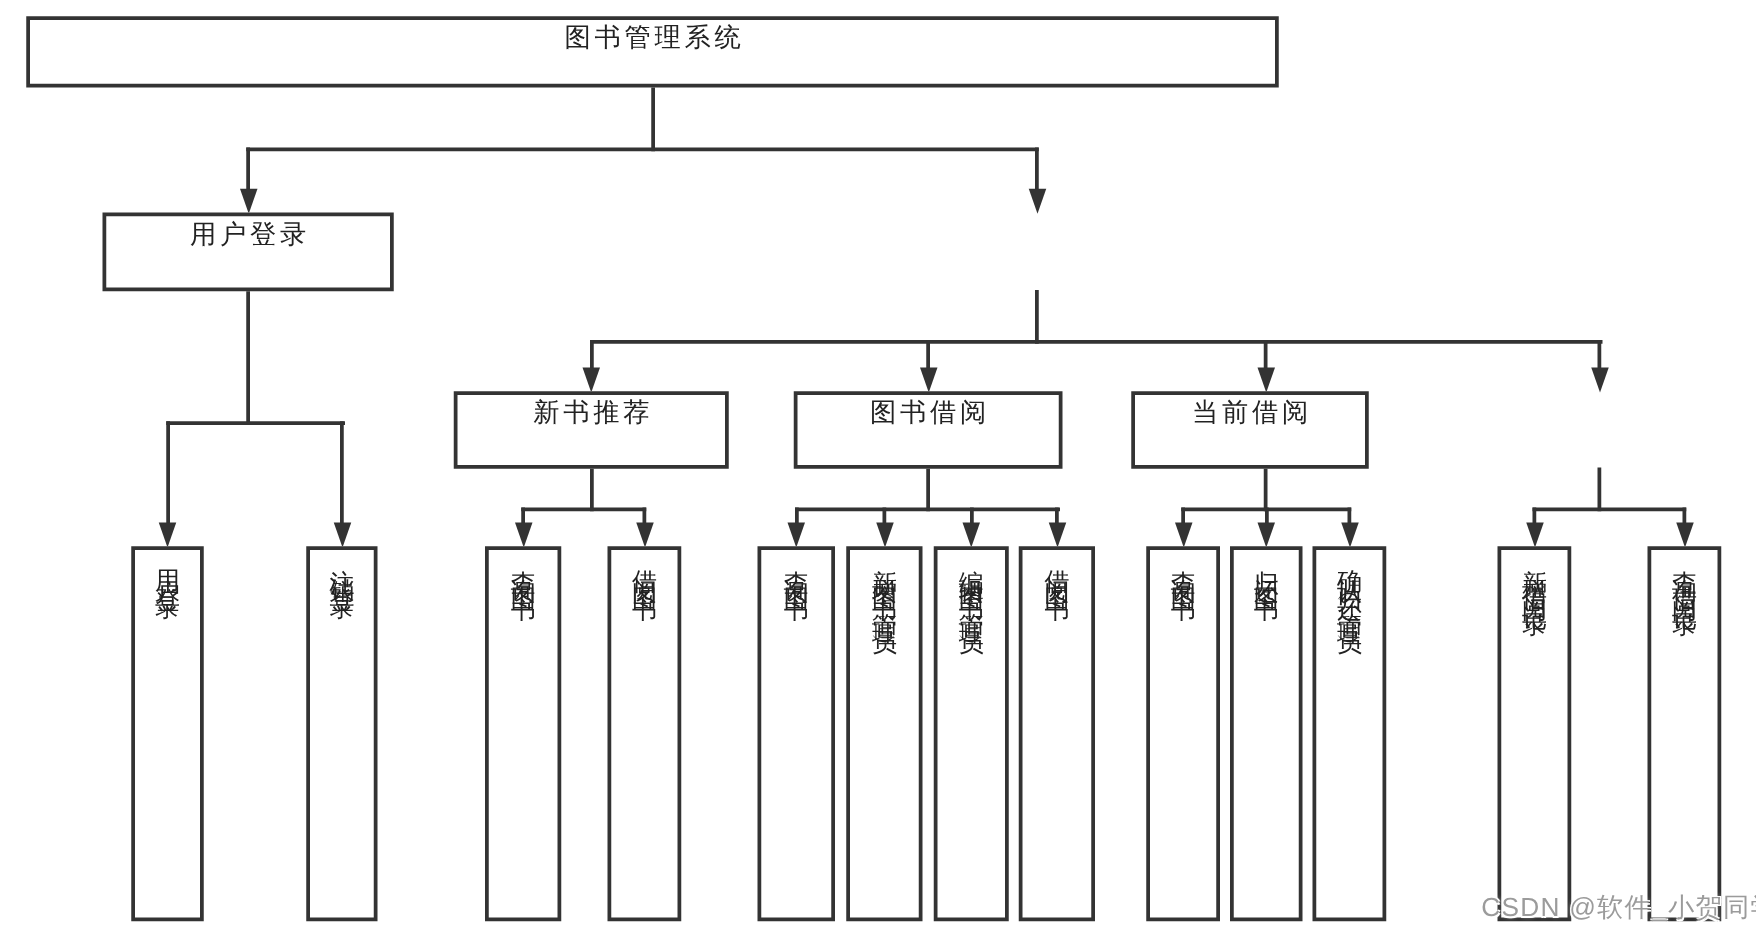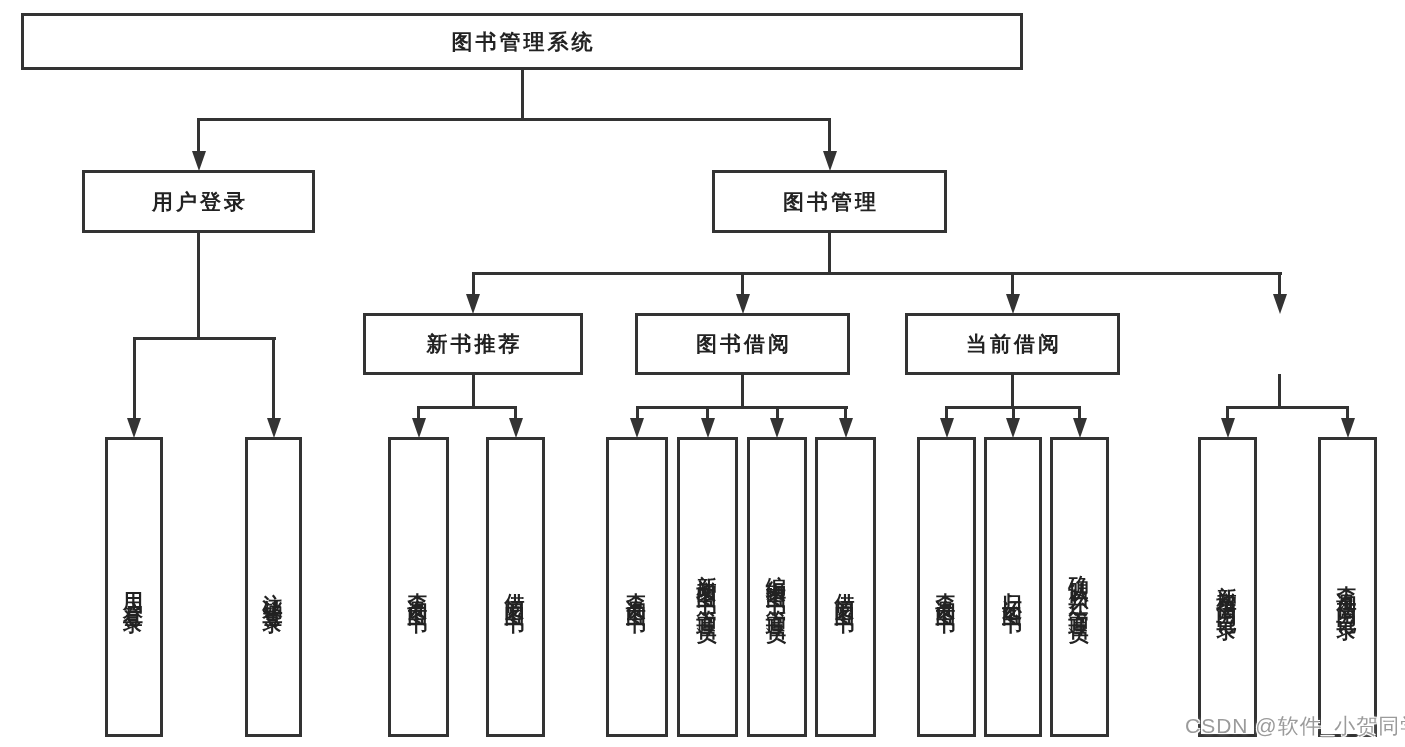--- a/index.html
+++ b/index.html
@@ -13,26 +13,25 @@
     position: relative;
     width: 1405px; height: 747px;
     background: var(--bg, #ffffff);
   }
   .node {
     position: absolute;
     box-sizing: border-box;
     background: var(--bg, #fff);
     border: 3px solid var(--line, #333);
     display: flex;
-    align-items: center;
+    align-items: flex-start;
     justify-content: center;
     color: var(--text, #222);
     font-size: 21px;
     z-index: 2;
-    font-weight: bold;
   }
   .node span {
     white-space: nowrap;
     letter-spacing: 3px;
     margin-right: -3px; 
   }
   .node.v span {
     writing-mode: vertical-rl;
     text-orientation: mixed;
     font-size: 20px;
@@ -69,30 +68,27 @@
 <body>
 
 <div id="canvas" style="--line: #333333; --text: #222222; --bg: #ffffff; --wm: #9b9b9b;">
   <div class="watermark">CSDN @软件_小贺同学</div>
 <div class="node" style="left: 21px; top: 13px; width: 1002px; height: 57px;">
       <span>图书管理系统</span>
     </div>
     <div class="node" style="left: 82px; top: 170px; width: 233px; height: 63px;">
       <span>用户登录</span>
     </div>
-    <div class="node" style="left: 712px; top: 170px; width: 235px; height: 63px;">
-      <span>图书管理</span>
-    </div>
     <div class="node" style="left: 635px; top: 313px; width: 215px; height: 62px;">
       <span>图书借阅</span>
     </div>
     <div class="node" style="left: 363px; top: 313px; width: 220px; height: 62px;">
       <span>新书推荐</span>
     </div>
-    <div class="node" style="left: 905px; top: 313px; width: 215px; height: 62px;">
+    <div class="node" style="left: 905px; top: 313px; width: 190px; height: 62px;">
       <span>当前借阅</span>
     </div>
     <div class="node v" style="left: 105px; top: 437px; width: 58px; height: 300px;">
       <span>用户登录</span>
     </div>
     <div class="node v" style="left: 245px; top: 437px; width: 57px; height: 300px;">
       <span>注销登录</span>
     </div>
     <div class="node v" style="left: 388px; top: 437px; width: 61px; height: 300px;">
       <span>查询图书</span>

